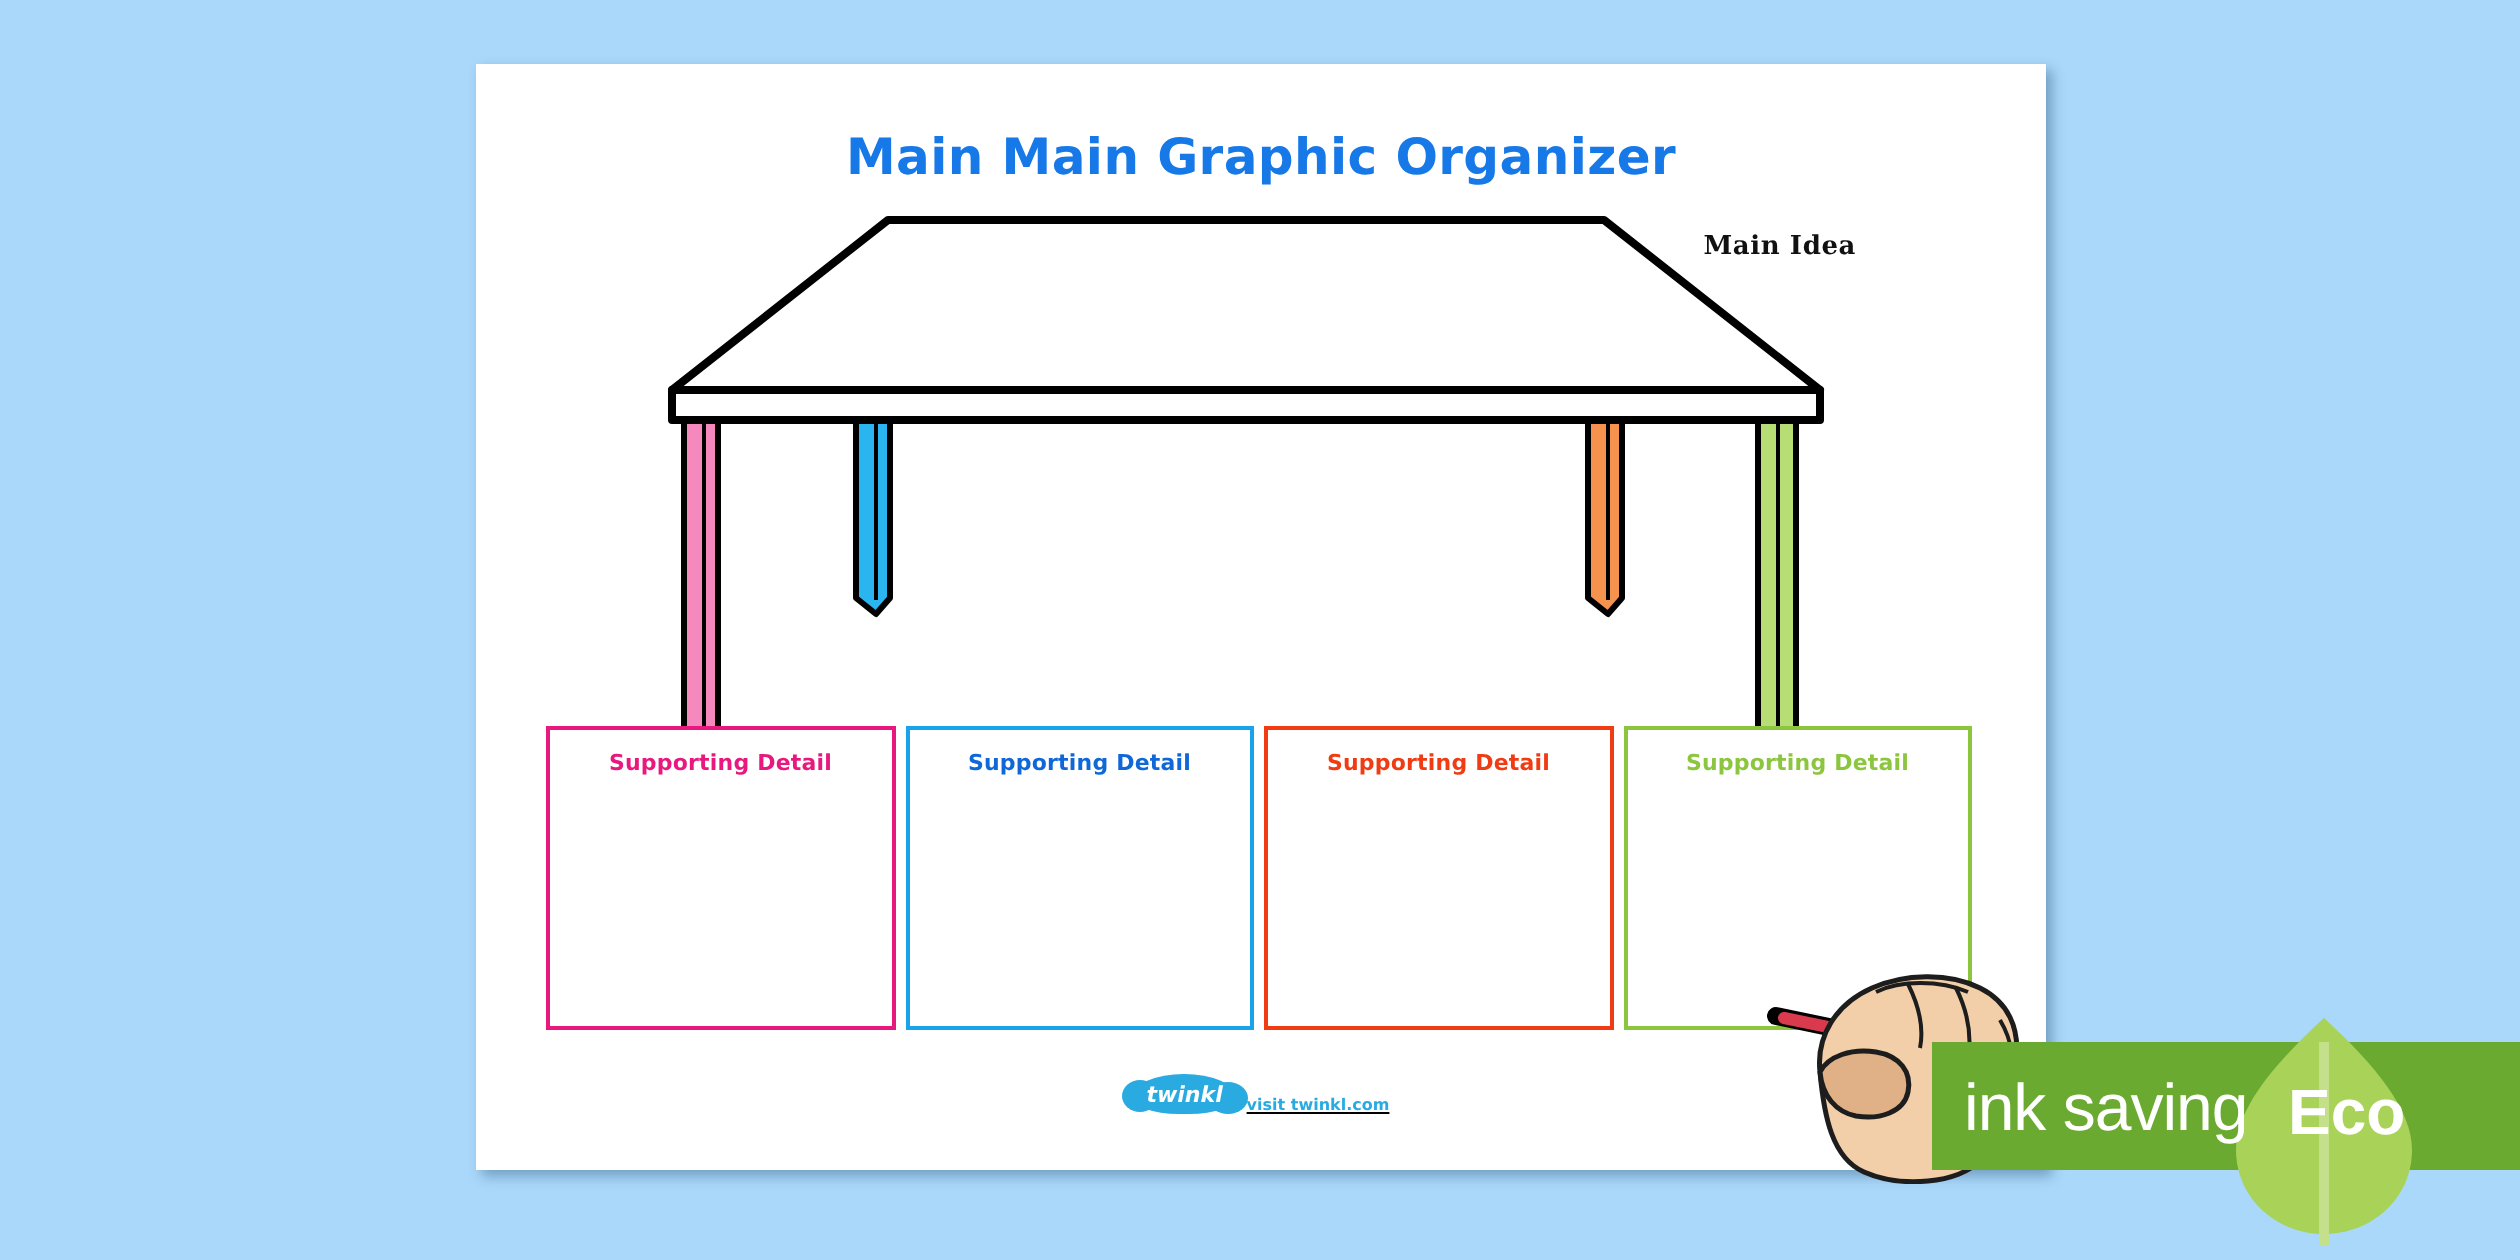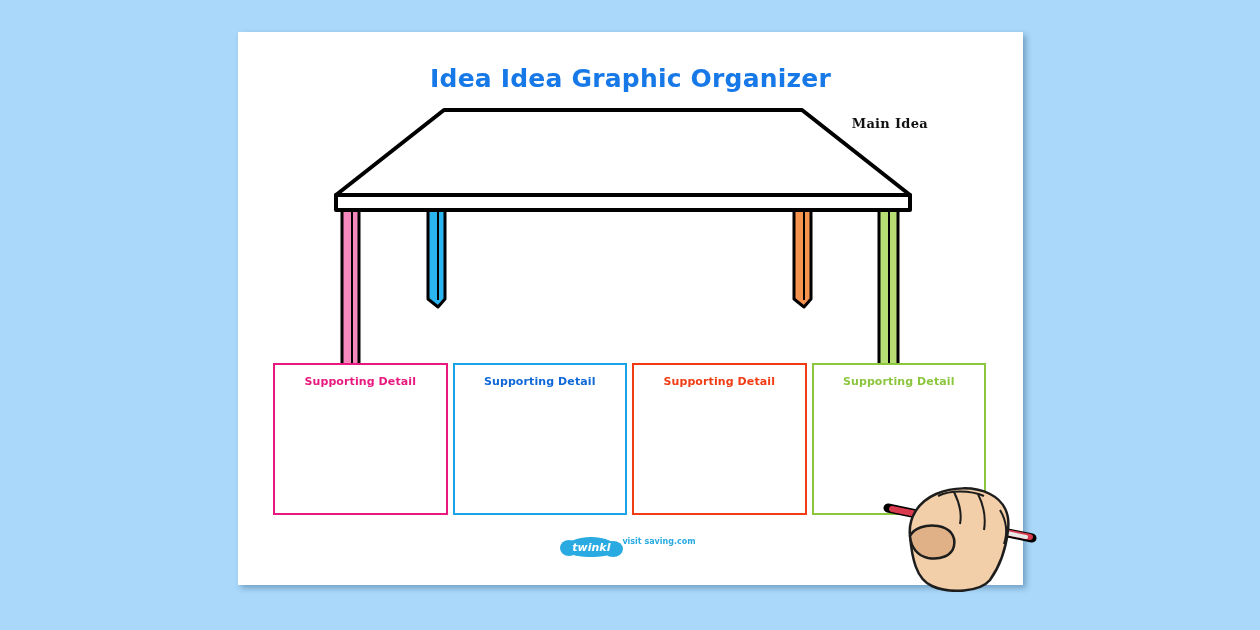--- a/index.html
+++ b/index.html
@@ -104,23 +104,24 @@
     letter-spacing: 0.1px;
   }
 
   
   #twinkl-footer {
     position: absolute;
     left: 0;
     top: 505px;
     width: 785px;
     display: flex;
-    align-items: flex-start;
+    align-items: flex-end;
     justify-content: center;
     gap: 5px;
+    text-decoration: underline;
   }
   #twinkl-logo {
     width: 52px;
     height: 20px;
     position: relative;
   }
   #twinkl-logo .cloud {
     position: absolute;
     inset: 0;
     background: #29abe2;
@@ -216,21 +217,21 @@
     z-index: 3;
   }
 </style>
 </head>
 <body>
 
 <div id="stage">
 
   <div id="worksheet">
 
-    <div id="sheet-title">Idea Idea Graphic Organizer</div>
+    <div id="sheet-title">Main Main Graphic Organizer</div>
 
     <div id="table-illustration">
       <svg viewBox="0 0 600 290" xmlns="http://www.w3.org/2000/svg">
 
         <g>
           <polygon points="14,113 31,113 31,283 24,290 14,283" fill="#f589bd" stroke="#000000" stroke-width="3" stroke-linejoin="round"></polygon>
           <line x1="24" y1="115" x2="24" y2="284" stroke="#000000" stroke-width="2"></line>
         </g>
 
         <g>
@@ -270,21 +271,21 @@
       <div class="detail-box" style="border-color:#8cc63f;">
         <div class="detail-title" style="color:#8cc63f;">Supporting Detail</div>
       </div>
     </div>
 
     <div id="twinkl-footer">
       <div id="twinkl-logo">
         <div class="cloud"></div>
         <div id="twinkl-wordmark">twinkl</div>
       </div>
-      <div id="twinkl-visit">visit saving.com</div>
+      <div id="twinkl-visit">visit twinkl.com</div>
     </div>
 
   </div>
 
   <div id="hand-illustration">
     <svg viewBox="0 0 170 130" xmlns="http://www.w3.org/2000/svg">
 
       <g>
         <line x1="8" y1="46" x2="152" y2="76" stroke="#000000" stroke-width="9" stroke-linecap="round"></line>
         <line x1="12" y1="47" x2="150" y2="75" stroke="#d93a4e" stroke-width="6" stroke-linecap="round"></line>
@@ -297,14 +298,26 @@
         <path d="M30,74 C34,66 46,62 58,64 C70,66 76,74 74,84 C72,94 60,98 48,96
                  C38,94 31,86 30,74 Z" fill="#e0b187" stroke="#1d1d1d" stroke-width="2.5" stroke-linejoin="round"></path>
         <path d="M58,34 C70,28 90,28 104,34" fill="none" stroke="#1d1d1d" stroke-width="2"></path>
         <path d="M74,30 C80,42 82,52 80,62" fill="none" stroke="#1d1d1d" stroke-width="2"></path>
         <path d="M98,32 C104,44 106,56 104,68" fill="none" stroke="#1d1d1d" stroke-width="2"></path>
         <path d="M120,48 C126,58 128,70 124,82" fill="none" stroke="#1d1d1d" stroke-width="2"></path>
       </g>
     </svg>
   </div>
 
+  <div id="eco-badge">
+    <div id="eco-banner"></div>
+    <div id="eco-leaf">
+      <svg viewBox="0 0 96 116" xmlns="http://www.w3.org/2000/svg">
+        <path d="M48,2 C74,26 92,48 92,68 C92,92 72,110 48,110 C24,110 4,92 4,68
+                 C4,48 22,26 48,2 Z" fill="#a9d259"></path>
+        <line x1="48" y1="14" x2="48" y2="116" stroke="#c5e08a" stroke-width="5"></line>
+      </svg>
+    </div>
+    <div id="eco-ink-saving">ink saving</div>
+    <div id="eco-word">Eco</div>
+  </div>
 
 </div>
 
 </body></html>

